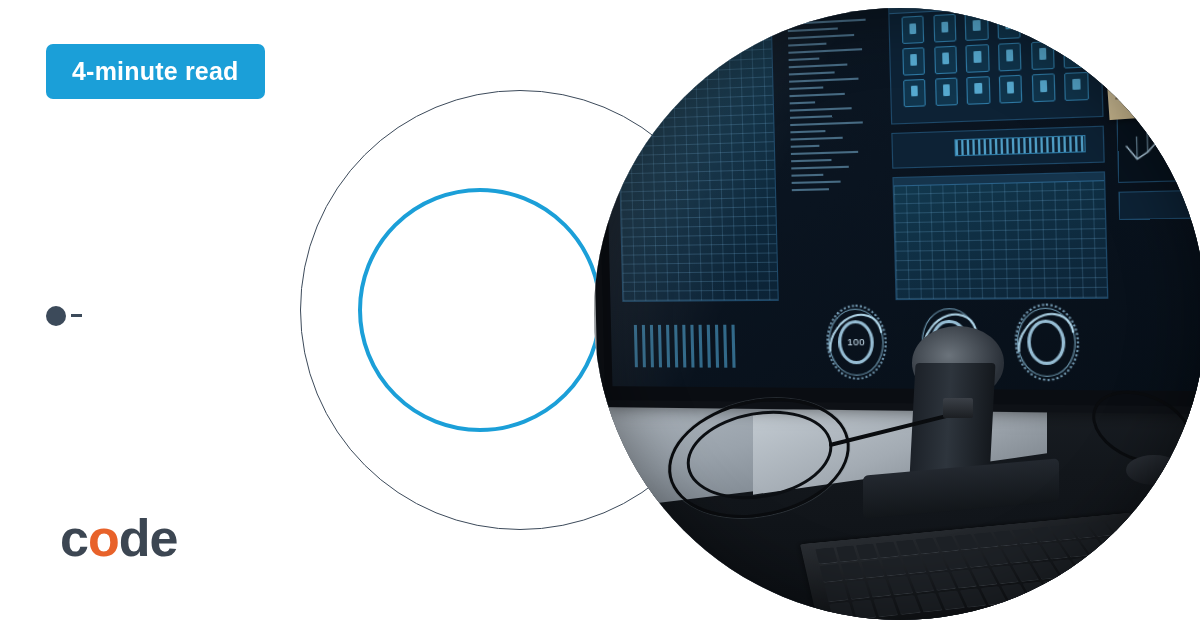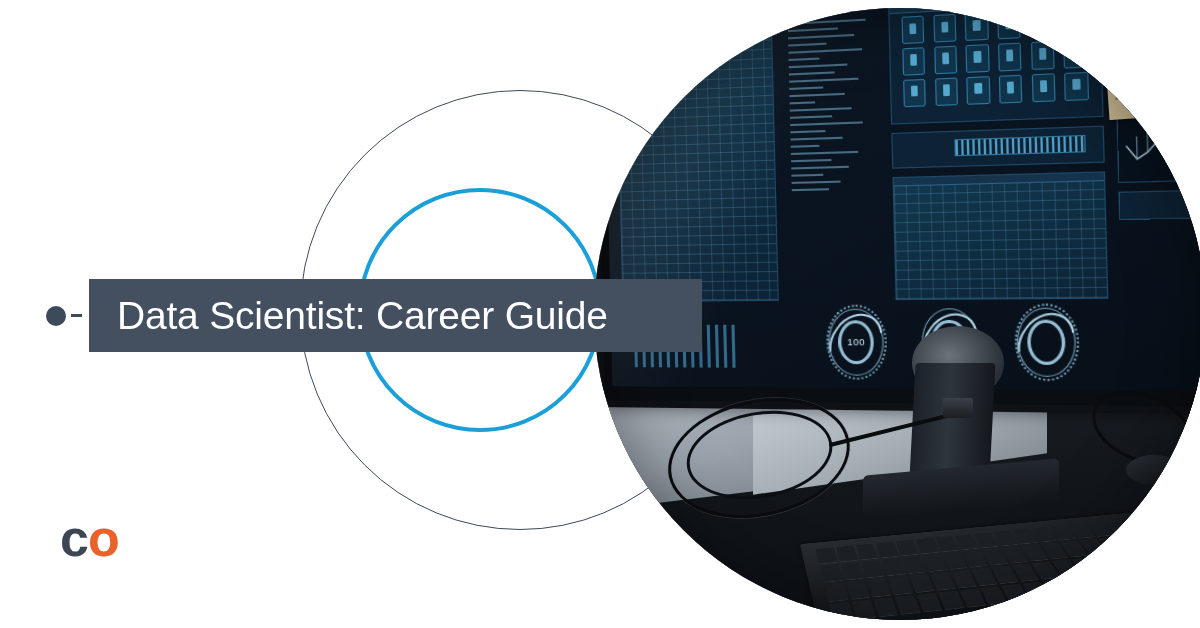--- a/index.html
+++ b/index.html
@@ -497,28 +497,29 @@
           <span></span>
           <span></span>
           <span></span>
           <span></span>
       </div>
     </div>
 
     <div class="vignette"></div>
   </div>
 
+  <div class="badge">
+    <span>4-minute read</span>
+  </div>
 
   <div class="bullet-dot"></div>
   <div class="bullet-dash"></div>
 
-  <div class="title-bar">
-    <span class="title">Data Scientist: Career Guide</span>
-  </div>
 
   <div class="logo">
     <div class="logo-word">
       <span>c</span>
       <span class="o">o</span>
+      <span>de</span>
     </div>
   </div>
 
 </div>
 
 </body></html>

